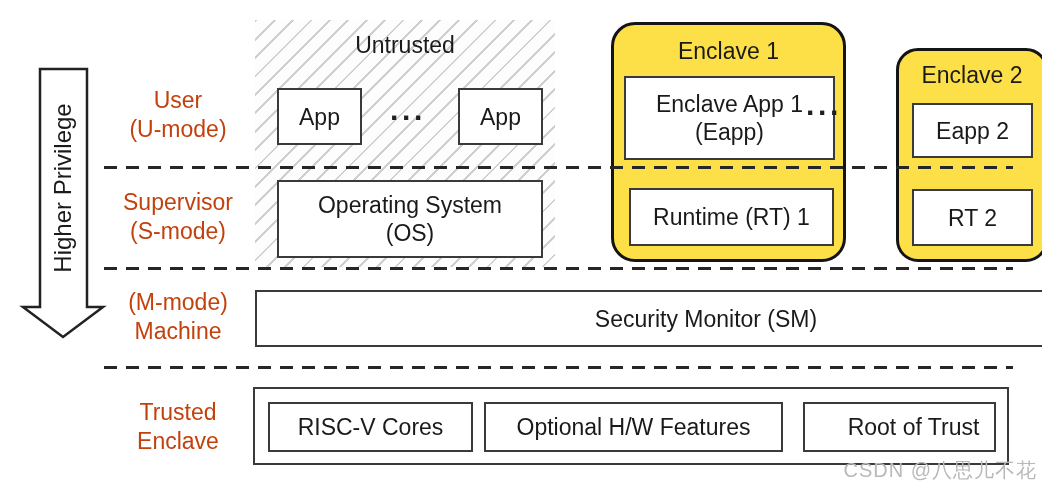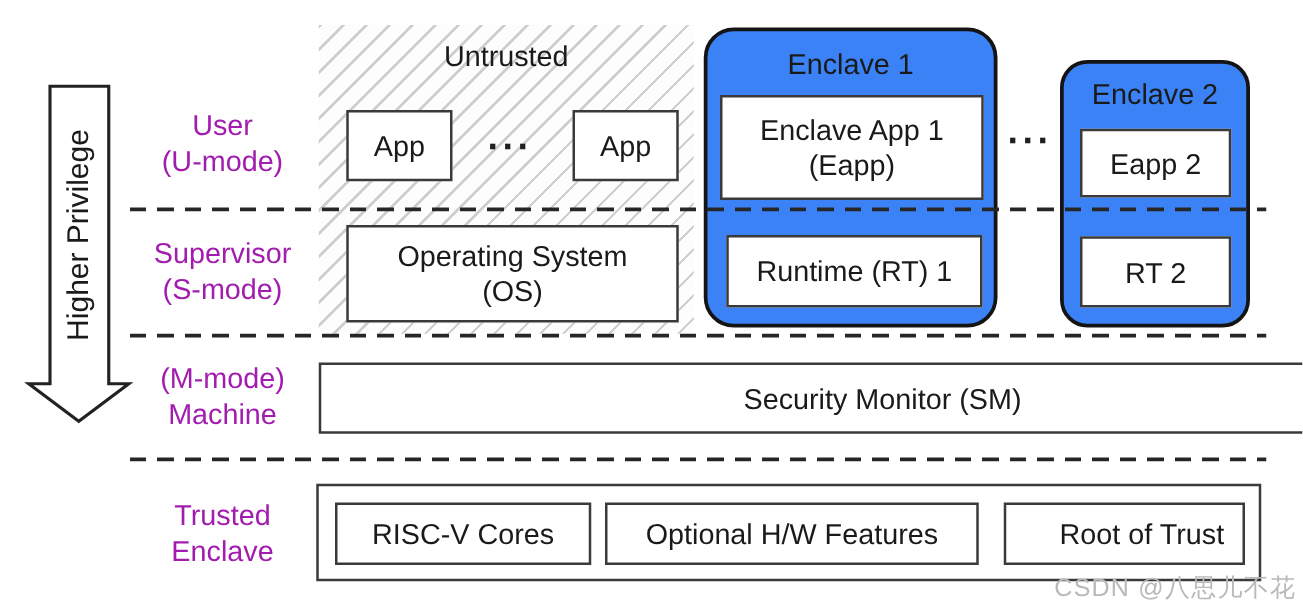--- a/index.html
+++ b/index.html
@@ -4,41 +4,41 @@
 <title>Diagram</title>
 <style>
   html,body{margin:0;padding:0;background:#fff;}
   .canvas{
     position:relative;width:1042px;height:487px;background:#ffffff;
     font-family:"Liberation Sans",sans-serif;color:#1a1a1a;overflow:hidden;
   }
   .abs{position:absolute;}
   .row-label{
     position:absolute;left:108px;width:140px;text-align:center;
-    font-size:23px;line-height:29px;color:#a21caf;z-index:4;
+    font-size:23px;line-height:29px;color:#c2410c;z-index:4;
   }
   .dash-line{
     position:absolute;left:104px;width:909px;height:3px;z-index:5;
     background:repeating-linear-gradient(90deg,#262626 0 13px,transparent 13px 22px);
   }
   .hatch-region{
     position:absolute;left:255px;top:20px;width:300px;height:247px;z-index:1;
     background:repeating-linear-gradient(135deg,#cfcfcf 0,#cfcfcf 2px,#fdfdfd 2px,#fdfdfd 13px);
   }
   .region-title{
     position:absolute;left:0;width:100%;text-align:center;font-size:23px;color:#1a1a1a;
   }
   .box{
     position:absolute;background:#ffffff;border:2px solid #3a3a3a;box-sizing:border-box;
     display:flex;flex-direction:column;align-items:center;justify-content:center;
     font-size:23px;line-height:28px;text-align:center;color:#1a1a1a;
   }
   .enclave{
-    position:absolute;background:#3b82f6;border:3.5px solid #141414;border-radius:24px;
-    box-sizing:border-box;z-index:1;
+    position:absolute;background:#fde047;border:3.5px solid #141414;border-radius:24px;
+    box-sizing:border-box;z-index:1;margin-left:48px;
   }
   .dots{
     position:absolute;display:flex;align-items:center;justify-content:center;
     font-size:30px;font-weight:700;letter-spacing:2px;color:#1f1f1f;z-index:4;
   }
   .arrow-label{
     position:absolute;left:-57px;top:174px;width:240px;height:28px;
     transform:rotate(-90deg);text-align:center;font-size:24px;line-height:28px;
     color:#1a1a1a;z-index:4;
   }

